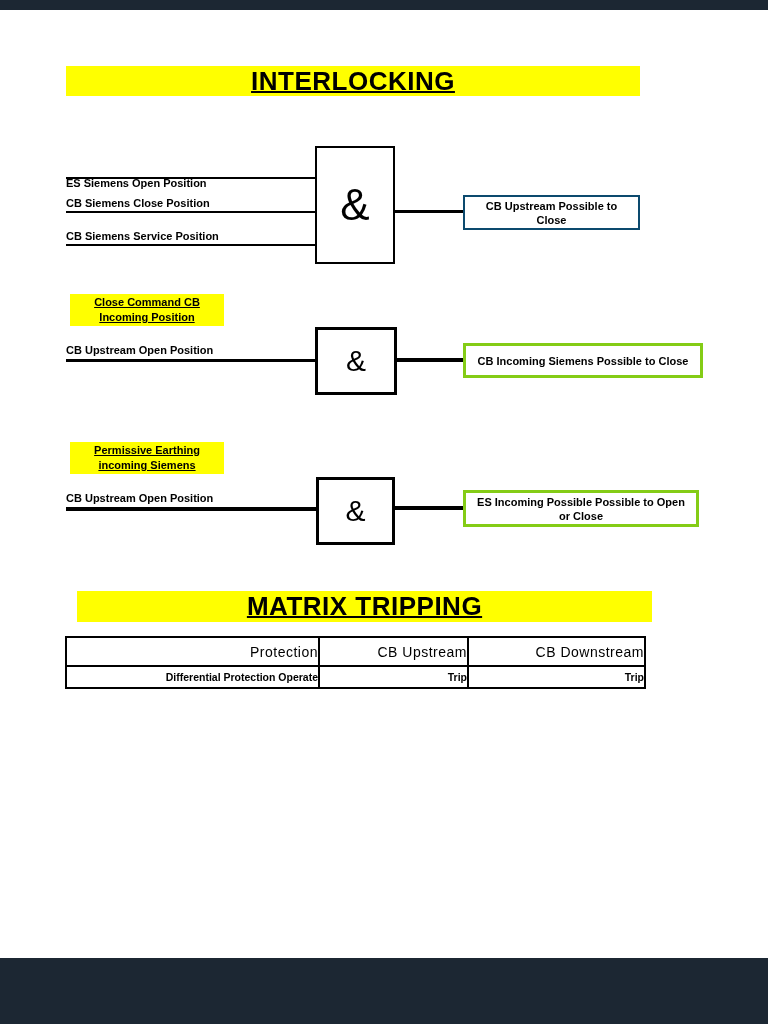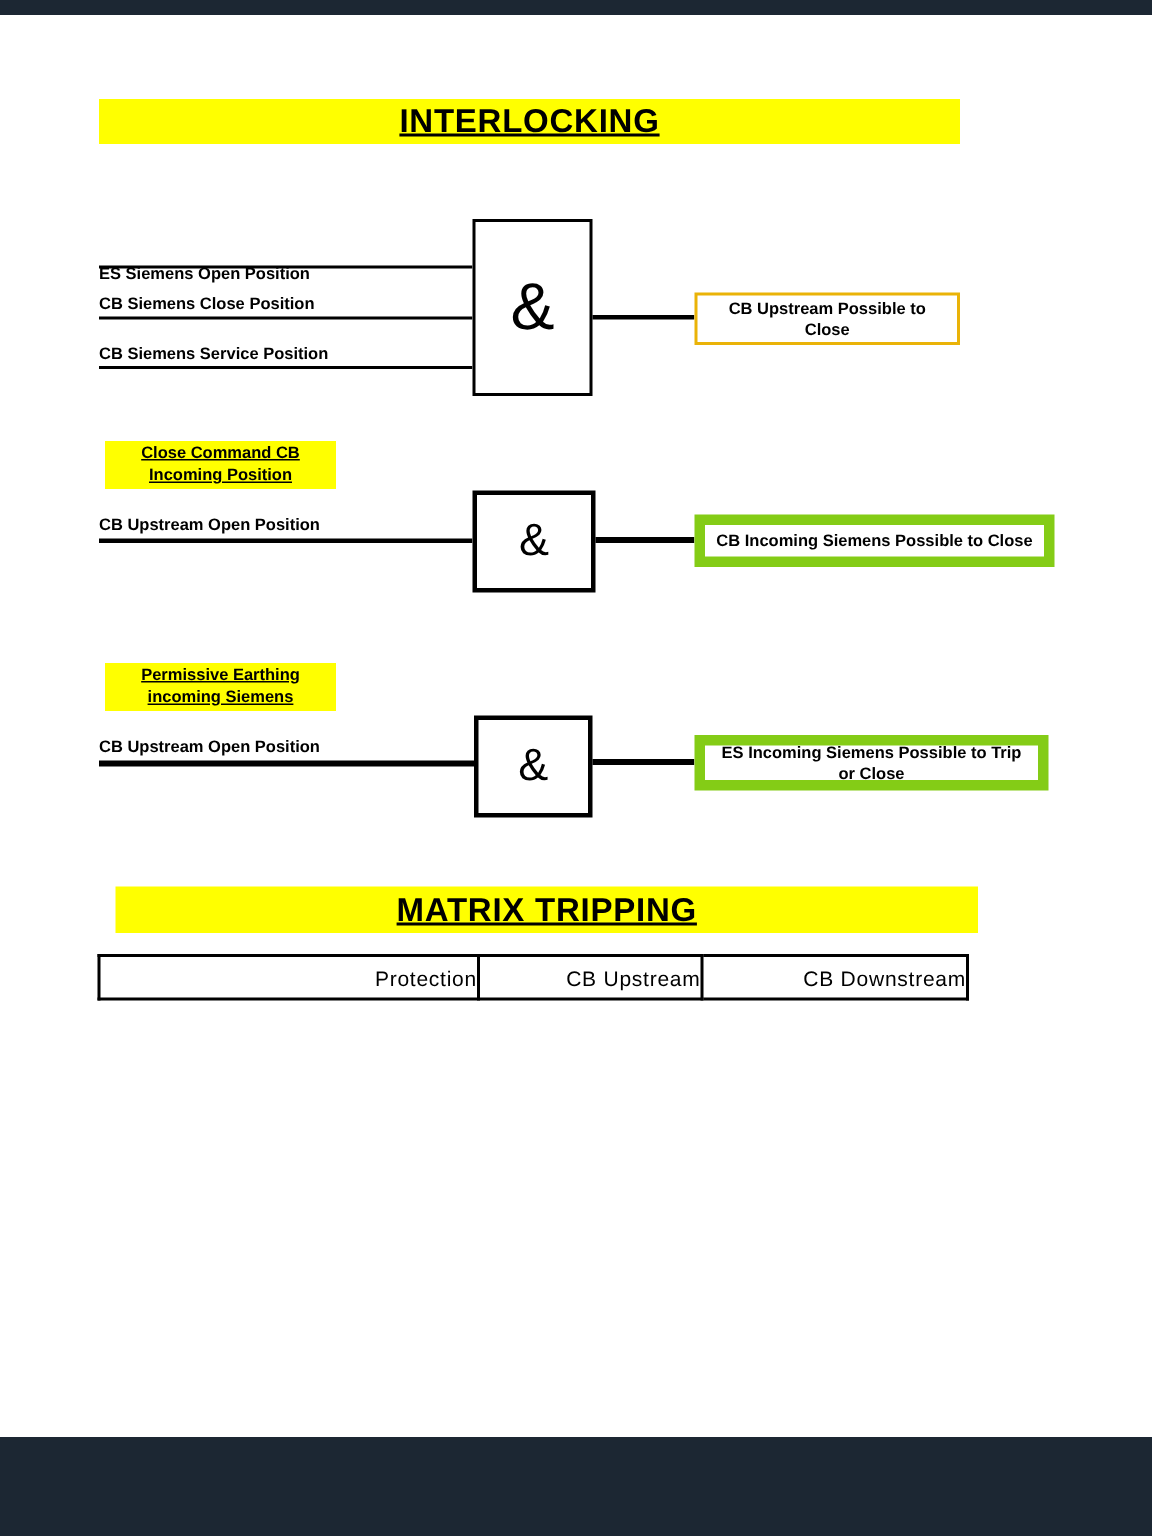--- a/index.html
+++ b/index.html
@@ -3,34 +3,34 @@
 <meta charset="utf-8">
 <style>
   html,body{margin:0;padding:0;background:#fff;}
   .page{position:relative;width:768px;height:1024px;background:#ffffff;overflow:hidden;
         font-family:"Liberation Sans",sans-serif;color:#000;}
   .chrome{position:absolute;left:0;width:768px;background:#1c2733;}
   .chrome.top{top:0;height:10px;}
   .chrome.bottom{top:958px;height:66px;}
   .hl{background:#ffff00;}
   .title-bar{position:absolute;left:66px;width:574px;height:30px;display:flex;align-items:center;justify-content:center;}
-  .title-text{font-size:22px;font-weight:bold;text-decoration:underline;text-decoration-thickness:2px;letter-spacing:.5px;}
+  .title-text{font-size:26px;font-weight:bold;text-decoration:underline;text-decoration-thickness:2px;letter-spacing:.5px;}
   .sec-label{position:absolute;left:70px;width:154px;display:flex;align-items:center;justify-content:center;text-align:center;
              font-size:11px;font-weight:bold;text-decoration:underline;line-height:15px;padding:1px 2px;box-sizing:border-box;}
   .in-label{position:absolute;left:66px;font-size:11px;font-weight:bold;white-space:nowrap;}
   .line{position:absolute;background:#000;}
   .gate{position:absolute;background:#fff;display:flex;align-items:center;justify-content:center;box-sizing:border-box;}
   .gate.g1{border:2px solid #000;}
   .gate.g2{border:3px solid #000;}
   .amp-lg{font-size:44px;}
   .amp-sm{font-size:30px;}
   .outbox{position:absolute;background:#fff;display:flex;align-items:center;justify-content:center;text-align:center;
           font-size:11px;font-weight:bold;box-sizing:border-box;line-height:14px;padding:2px 6px;}
-  .outbox.b2{border:2px solid #eab308;}
-  .outbox.b3{border:7px solid #84cc16;}
+  .outbox.b2{border:2px solid #0c4a6e;}
+  .outbox.b3{border:3px solid #84cc16;}
   table.matrix{position:absolute;left:65px;top:636px;width:573px;border-collapse:collapse;table-layout:fixed;}
   table.matrix td,table.matrix th{border:2px solid #000;text-align:right;vertical-align:middle;padding:0;}
   table.matrix th{font-size:14px;font-weight:400;letter-spacing:.5px;height:27px;}
   table.matrix td{font-size:10.5px;font-weight:bold;height:20px;}
   .c1{width:251px;} .c2{width:147px;} .c3{width:175px;}
 </style>
 </head>
 <body>
 
 <div class="page">
@@ -73,30 +73,35 @@
   <div class="sec-label hl" style="top:442px;height:32px;">Permissive Earthing incoming Siemens</div>
 
   <div class="in-label" style="top:492px;">CB Upstream Open Position</div>
   <div class="line" style="left:66px;top:507px;width:250px;height:4px;"></div>
 
   <div class="gate g2" style="left:316px;top:477px;width:79px;height:68px;">
     <span class="amp-sm">&amp;</span>
   </div>
 
   <div class="line" style="left:395px;top:506px;width:68px;height:4px;"></div>
-  <div class="outbox b3" style="left:463px;top:490px;width:236px;height:37px;">ES Incoming Siemens Possible to Trip or Close</div>
+  <div class="outbox b3" style="left:463px;top:490px;width:236px;height:37px;">ES Incoming Possible Possible to Open or Close</div>
 
   <div class="title-bar hl" style="top:591px;height:31px;left:77px;width:575px;align-items:center;">
     <span class="title-text">MATRIX TRIPPING</span>
   </div>
 
   <table class="matrix">
     <tbody>
         <tr>
       <th class="c1">Protection</th>
       <th class="c2">CB Upstream</th>
       <th class="c3">CB Downstream</th>
     </tr>
+    <tr>
+      <td>Differential Protection Operate</td>
+      <td>Trip</td>
+      <td>Trip</td>
+    </tr>
   </tbody>
     </table>
 
   <div class="chrome bottom"></div>
 </div>
 
 </body></html>

